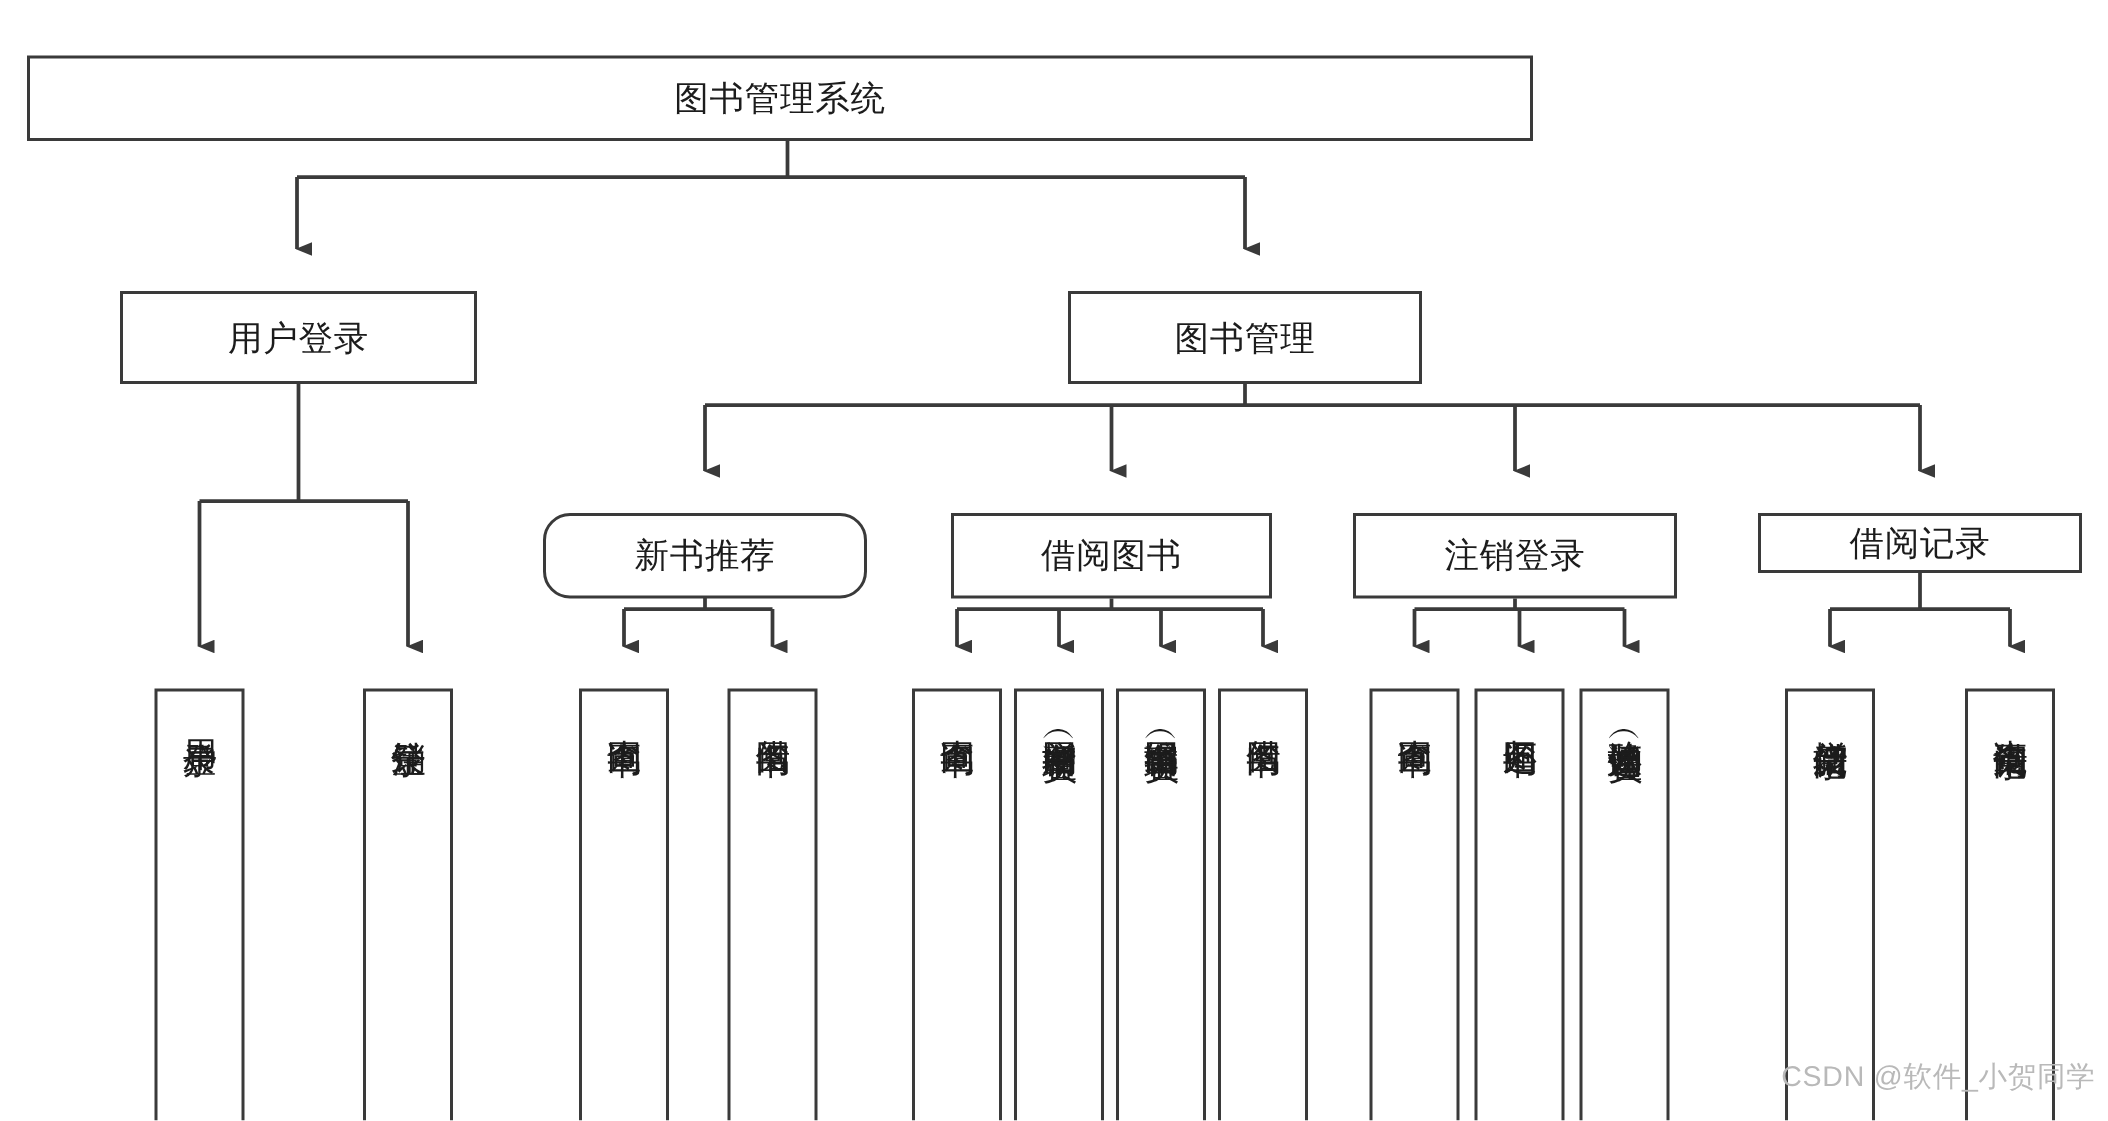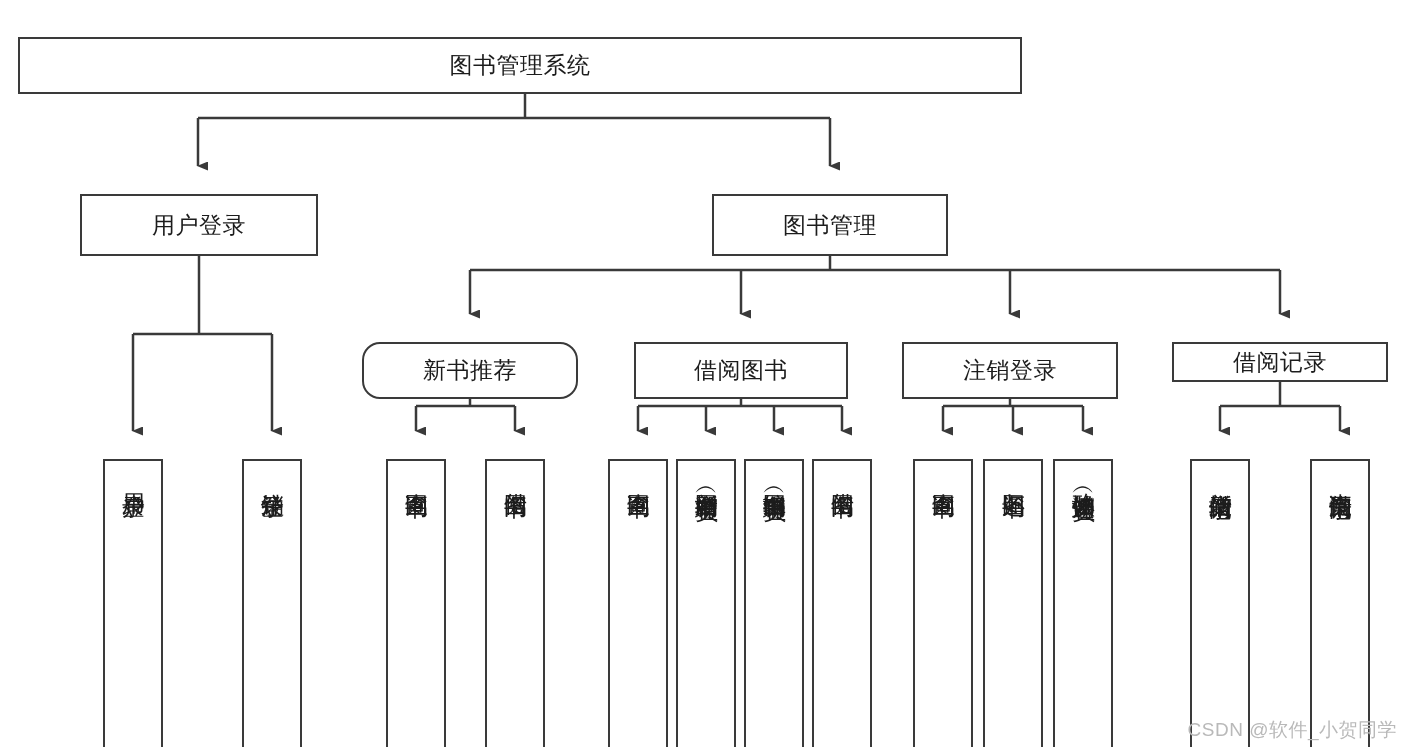--- a/index.html
+++ b/index.html
@@ -51,21 +51,21 @@
     white-space: nowrap;
     line-height: 1.12;
     text-align: center;
   }
   .htext {
     white-space: nowrap;
   }
   #watermark {
     position: absolute;
     right: 8px;
-    bottom: 4px;
+    bottom: 16px;
     font-size: 19px;
     color: #b9b9b9;
     letter-spacing: 0.5px;
     white-space: nowrap;
   }
 </style>
 </head>
 <body>
 
 <div id="canvas">

